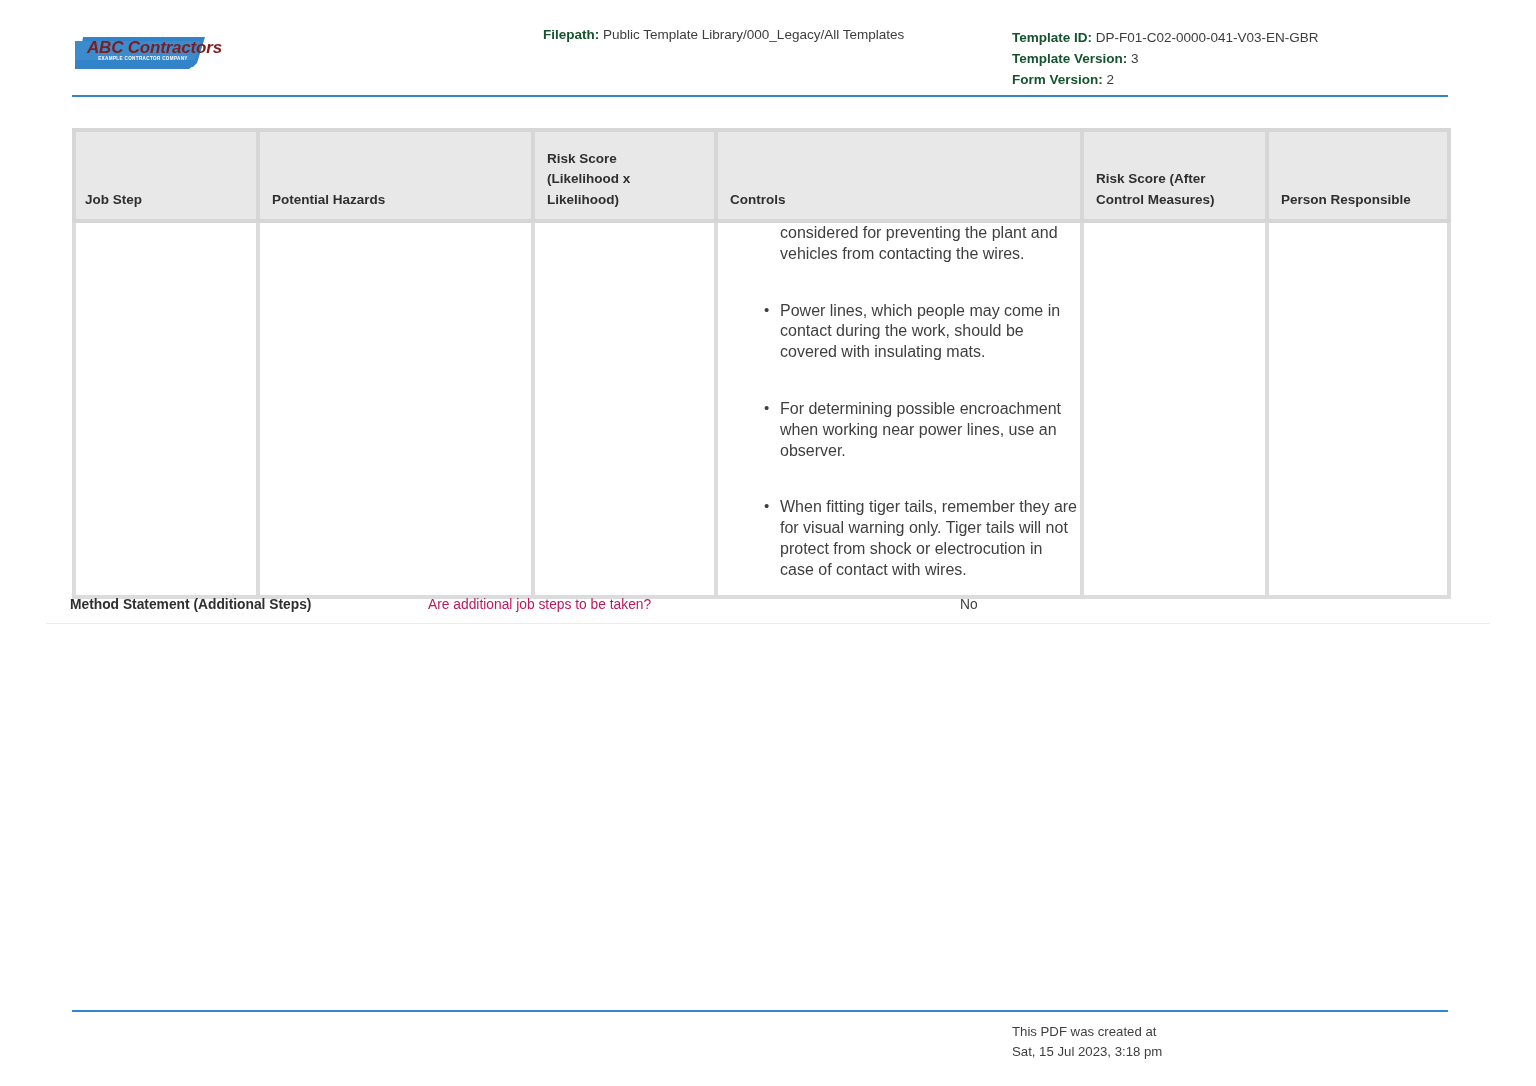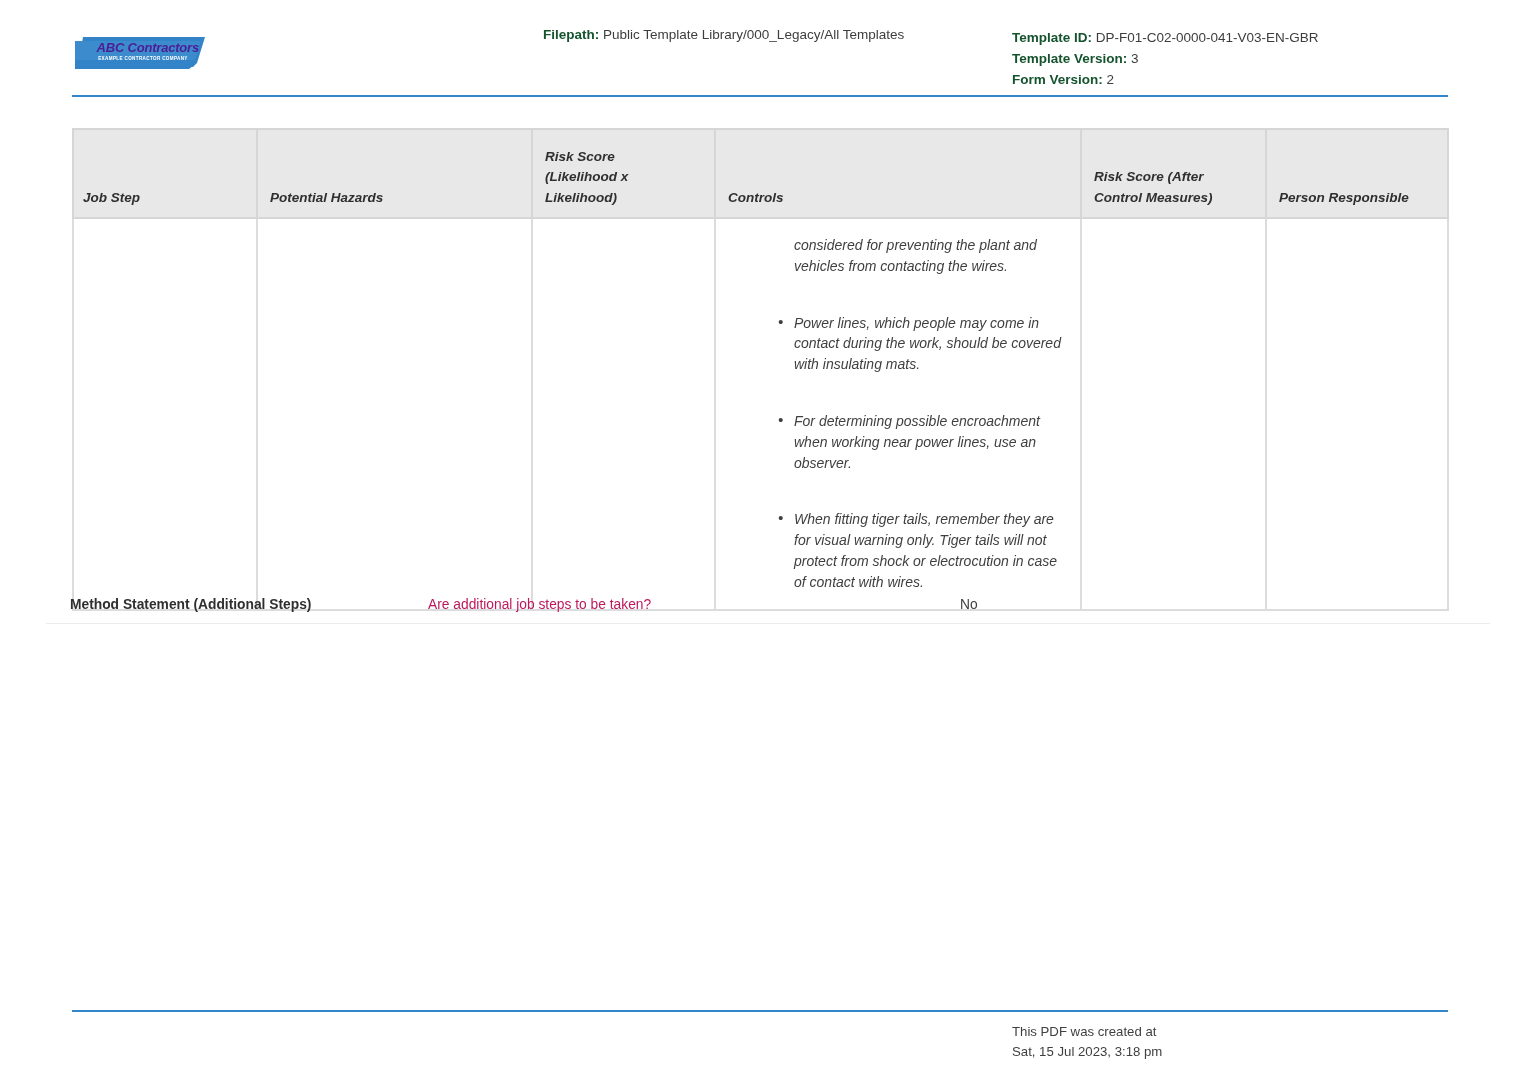--- a/index.html
+++ b/index.html
@@ -43,24 +43,24 @@
     position: absolute;
     left: 0; top: 0;
     width: 130px; height: 36px;
   }
   .logo-text-main {
     position: absolute;
     left: 12px;
     top: 5px;
     width: 112px;
     text-align: right;
-    font-size: 13px;
+    font-size: 17px;
     font-weight: bold;
     font-style: italic;
-    color: #4c1d95;
+    color: #7f1d1d;
     letter-spacing: -0.2px;
     line-height: 15px;
     white-space: nowrap;
   }
   .logo-text-sub {
     position: absolute;
     left: 12px;
     top: 21px;
     width: 112px;
     text-align: center;
@@ -108,24 +108,23 @@
   
   .tbl {
     position: absolute;
     left: 72px;
     top: 128px;
     width: 1375px;
     border-collapse: collapse;
     table-layout: fixed;
   }
   .tbl th, .tbl td {
-    border: 2px solid #a16207;
+    border: 4px solid #a16207;
     padding: 0;
     vertical-align: bottom;
-    font-style: italic;
   }
   .tbl thead th {
     background: #e8e8e8;
     border-color: #d6d6d6;
     height: 78px;
     font-size: 13.5px;
     font-weight: bold;
     color: #2f2f2f;
     text-align: left;
     vertical-align: bottom;
@@ -138,24 +137,24 @@
     vertical-align: top;
     height: 372px;
     border-color: #dcdcdc;
     background: #ffffff;
   }
 
   .controls-cell {
     padding: 0 14px 0 0;
   }
   .controls-list {
-    margin: 16px;
+    margin: 0;
     padding: 0;
     list-style: none;
-    font-size: 14px;
+    font-size: 16px;
     line-height: 20.8px;
     color: #3f3f3f;
   }
   .controls-list li {
     position: relative;
     padding-left: 62px;
     margin-bottom: 36px;
   }
   .controls-list li:last-child { margin-bottom: 0; }
   .controls-list li.bullet::before {

